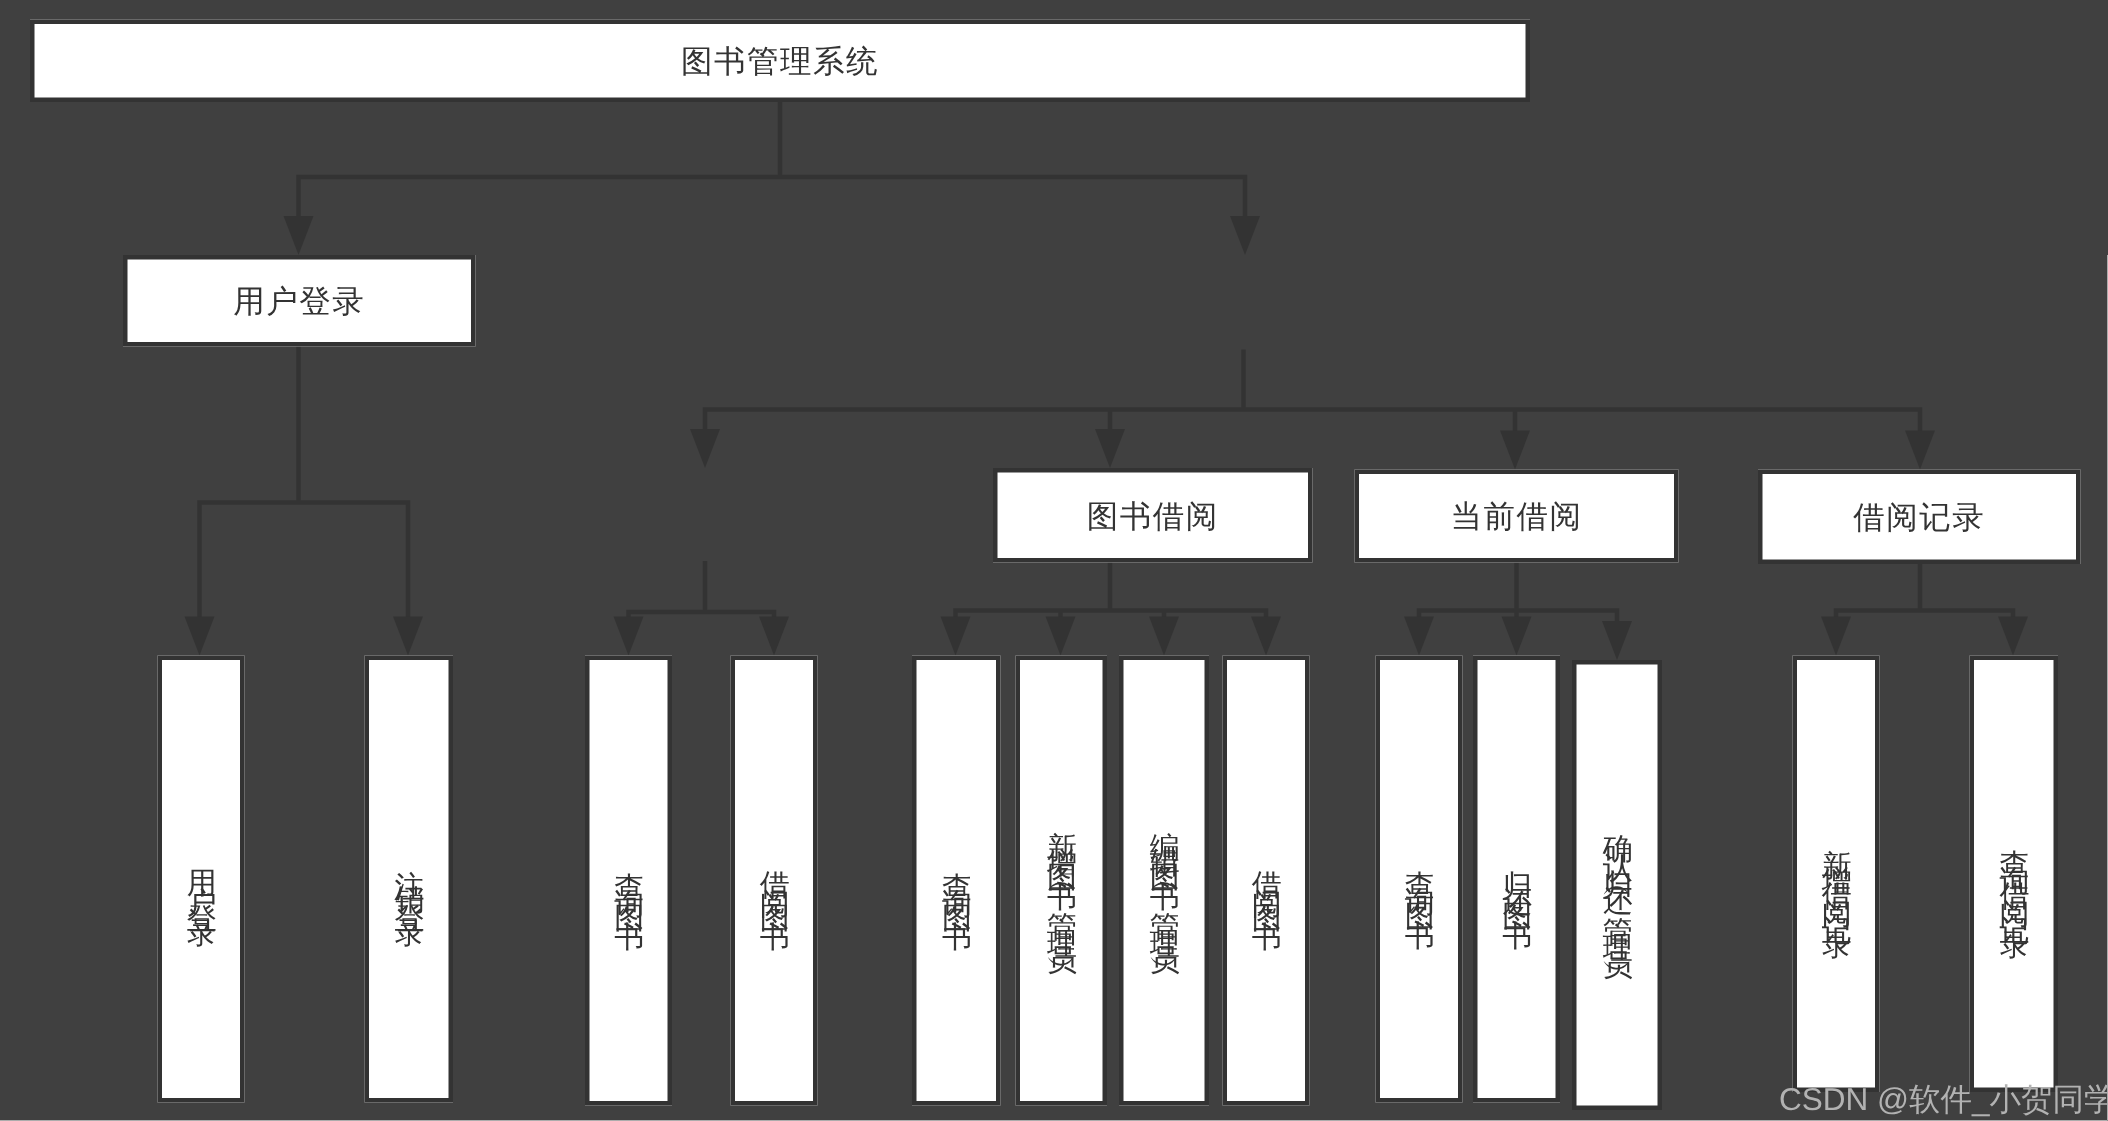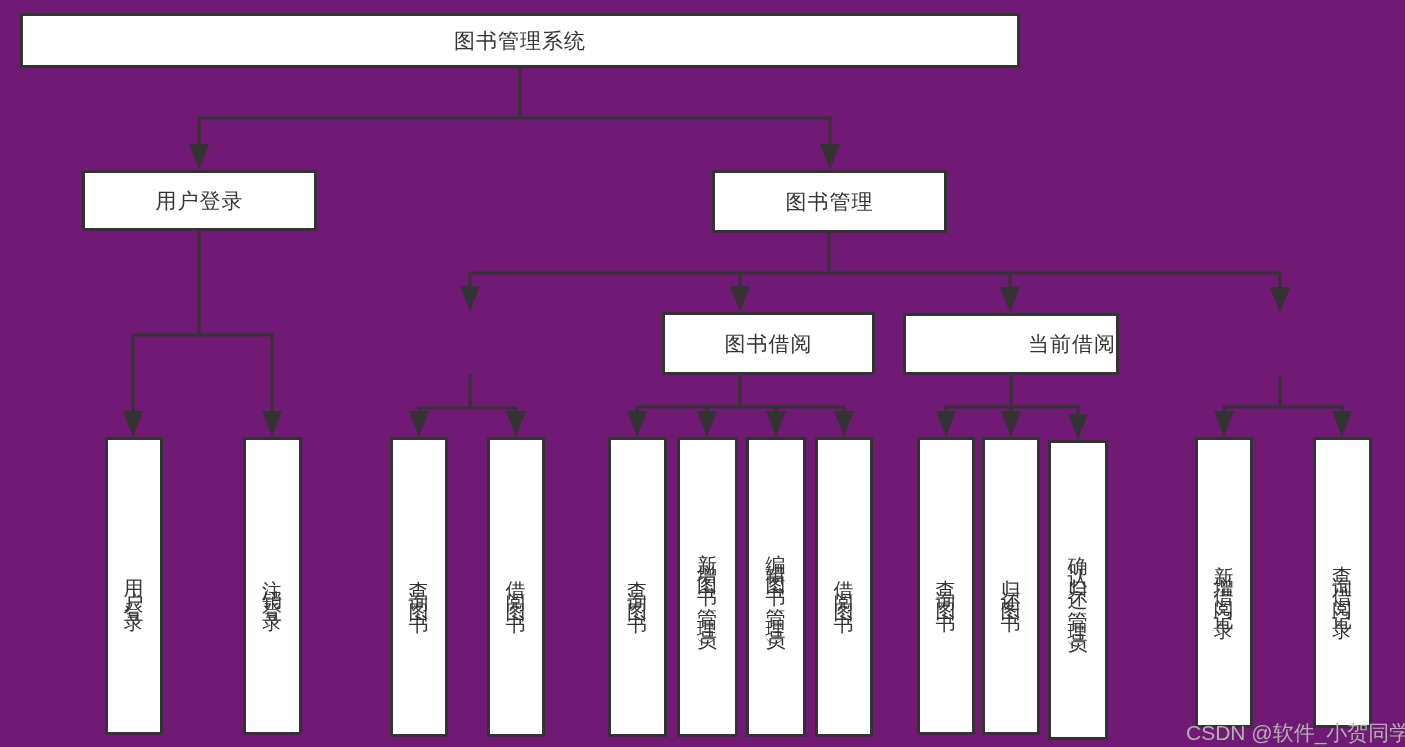--- a/index.html
+++ b/index.html
@@ -1,20 +1,20 @@
 <!DOCTYPE html>
 <html><head>
 <meta charset="utf-8">
 <style>
   html, body { margin: 0; padding: 0; background: #ffffff; }
   .stage {
     position: relative;
     width: 1405px;
     height: 747px;
-    background: #701a75;
+    background: #404040;
     overflow: hidden;
     font-family: "Liberation Sans", "DejaVu Sans", sans-serif;
     color: #333333;
   }
   .connectors {
     position: absolute;
     left: 0; top: 0;
     width: 1405px; height: 747px;
     z-index: 1;
   }
@@ -89,29 +89,29 @@
     </g>
   </svg>
 
   <div class="node h" style="left:20px; top:13px; width:1000px; height:55px;">
     <span>图书管理系统</span>
   </div>
 
   <div class="node h" style="left:82px; top:170px; width:235px; height:61px;">
     <span>用户登录</span>
   </div>
-  <div class="node h" style="left:712px; top:170px; width:235px; height:63px;">
-    <span>图书管理</span>
-  </div>
 
   <div class="node h" style="left:634px; top:312px; width:213px; height:63px;margin-left:28px;">
     <span>图书借阅</span>
   </div>
-  <div class="node h" style="left:903px; top:313px; width:216px; height:62px;justify-content:flex-end;">
+  <div class="node h" style="left:903px; top:313px; width:216px; height:62px;">
     <span>当前借阅</span>
+  </div>
+  <div class="node h" style="left:1172px; top:313px; width:215px; height:63px;">
+    <span>借阅记录</span>
   </div>
 
   <div class="node v" style="left:105px; top:437px; width:58px; height:298px;">
     <span>用户登录</span>
   </div>
   <div class="node v" style="left:243px; top:437px; width:59px; height:298px;">
     <span>注销登录</span>
   </div>
 
   <div class="node v" style="left:390px; top:437px; width:58px; height:300px;">

